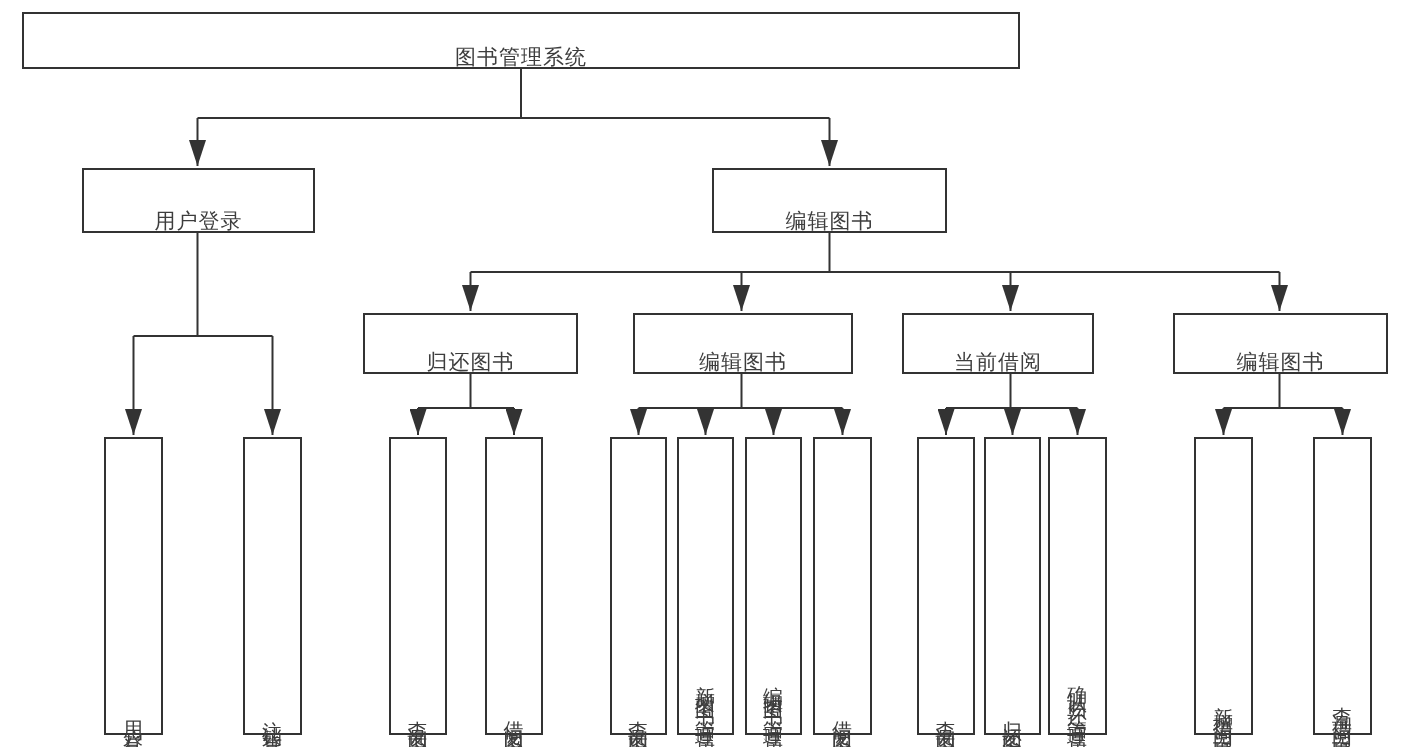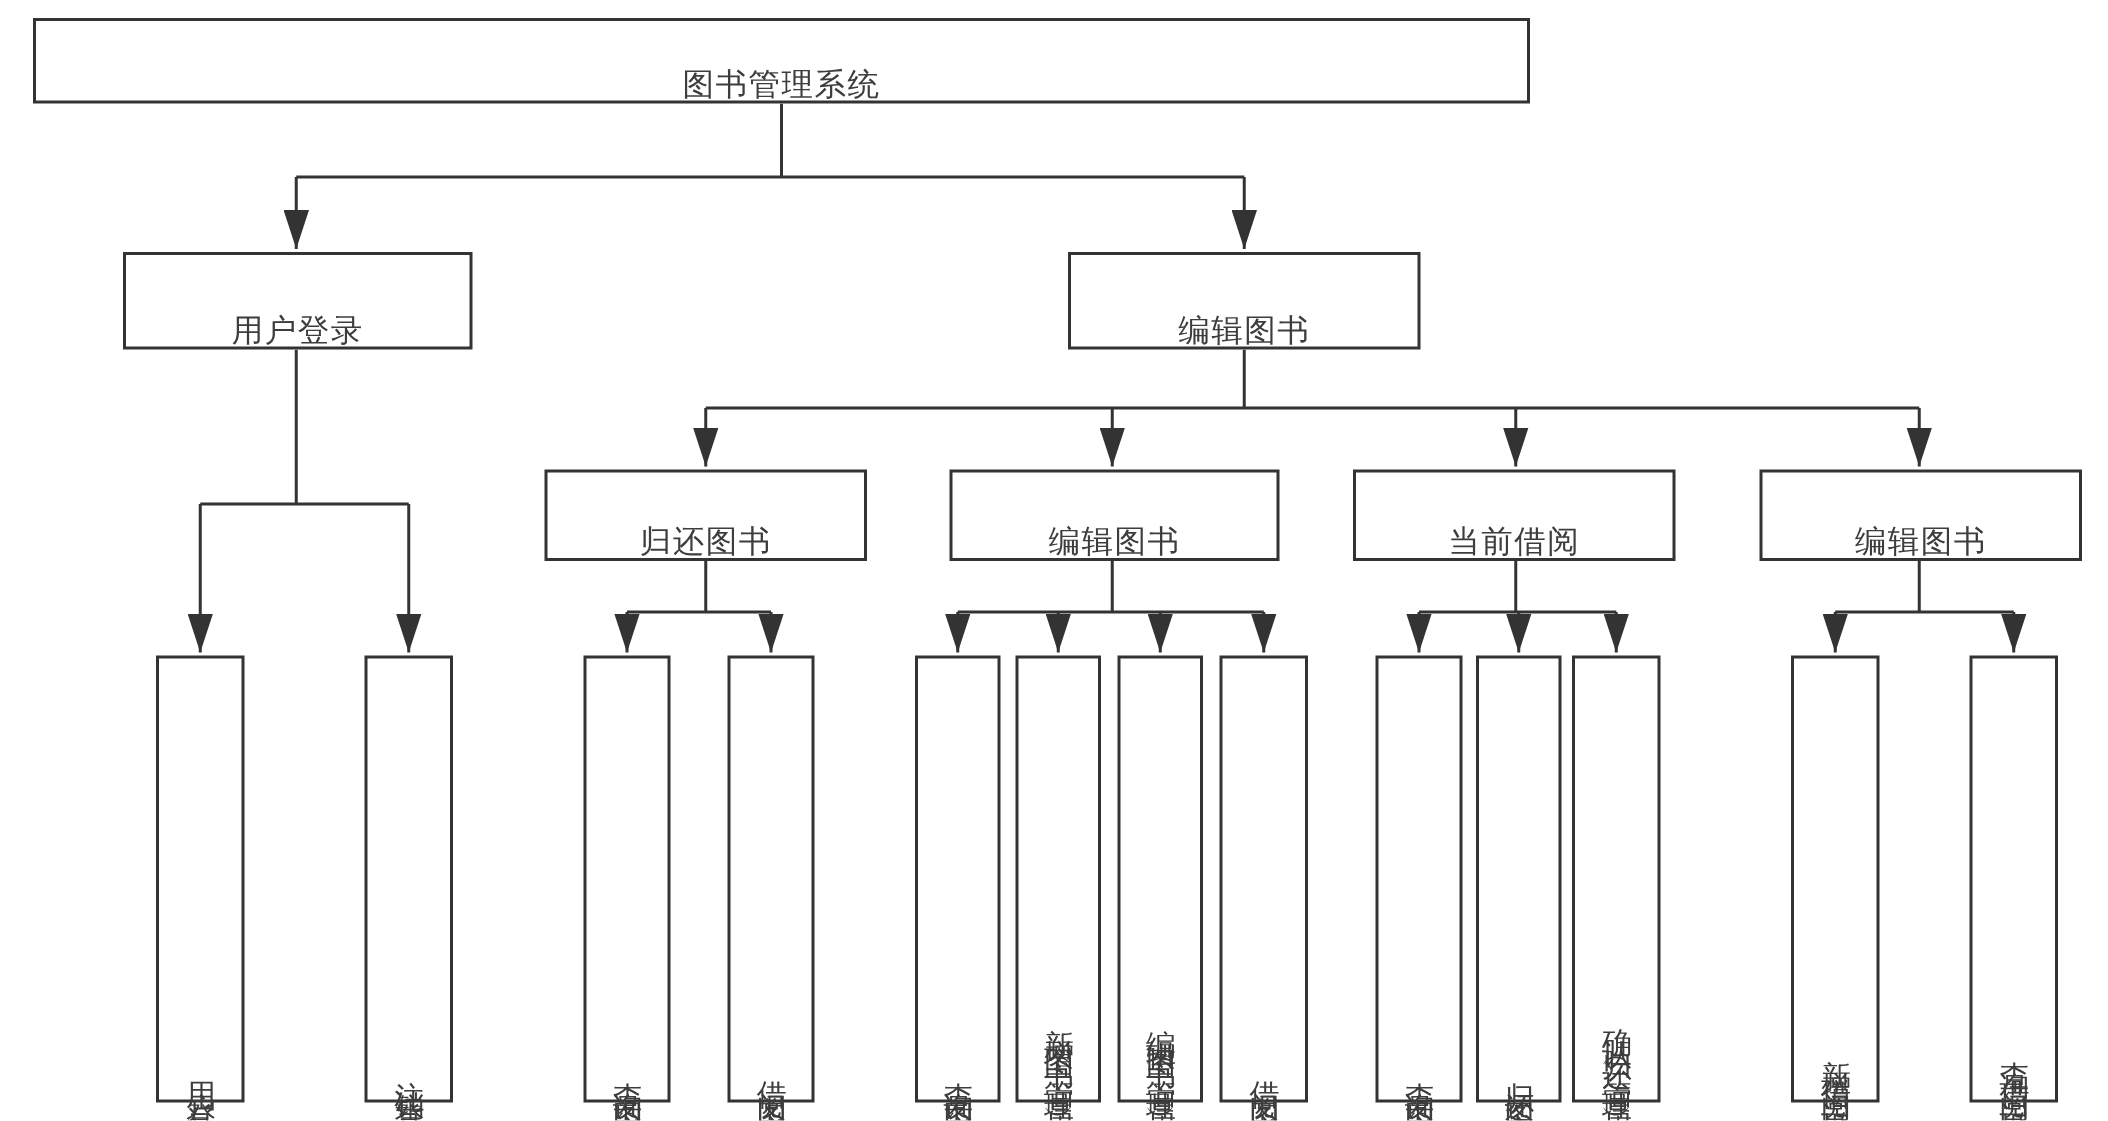--- a/index.html
+++ b/index.html
@@ -124,21 +124,21 @@
   <div class="box" style="left:712px;top:168px;width:235px;height:65px">
     <span class="hlabel">编辑图书</span>
   </div>
 
   <div class="box" style="left:363px;top:313px;width:215px;height:61px">
     <span class="hlabel">归还图书</span>
   </div>
   <div class="box" style="left:633px;top:313px;width:220px;height:61px">
     <span class="hlabel">编辑图书</span>
   </div>
-  <div class="box" style="left:902px;top:313px;width:215px;height:61px">
+  <div class="box" style="left:902px;top:313px;width:192px;height:61px">
     <span class="hlabel">当前借阅</span>
   </div>
   <div class="box" style="left:1173px;top:313px;width:215px;height:61px">
     <span class="hlabel">编辑图书</span>
   </div>
 
   <div class="box leaf" style="left:104px;top:437px;width:59px;height:298px">
     <span class="vlabel">用户登录</span>
   </div>
   <div class="box leaf" style="left:243px;top:437px;width:59px;height:298px">

